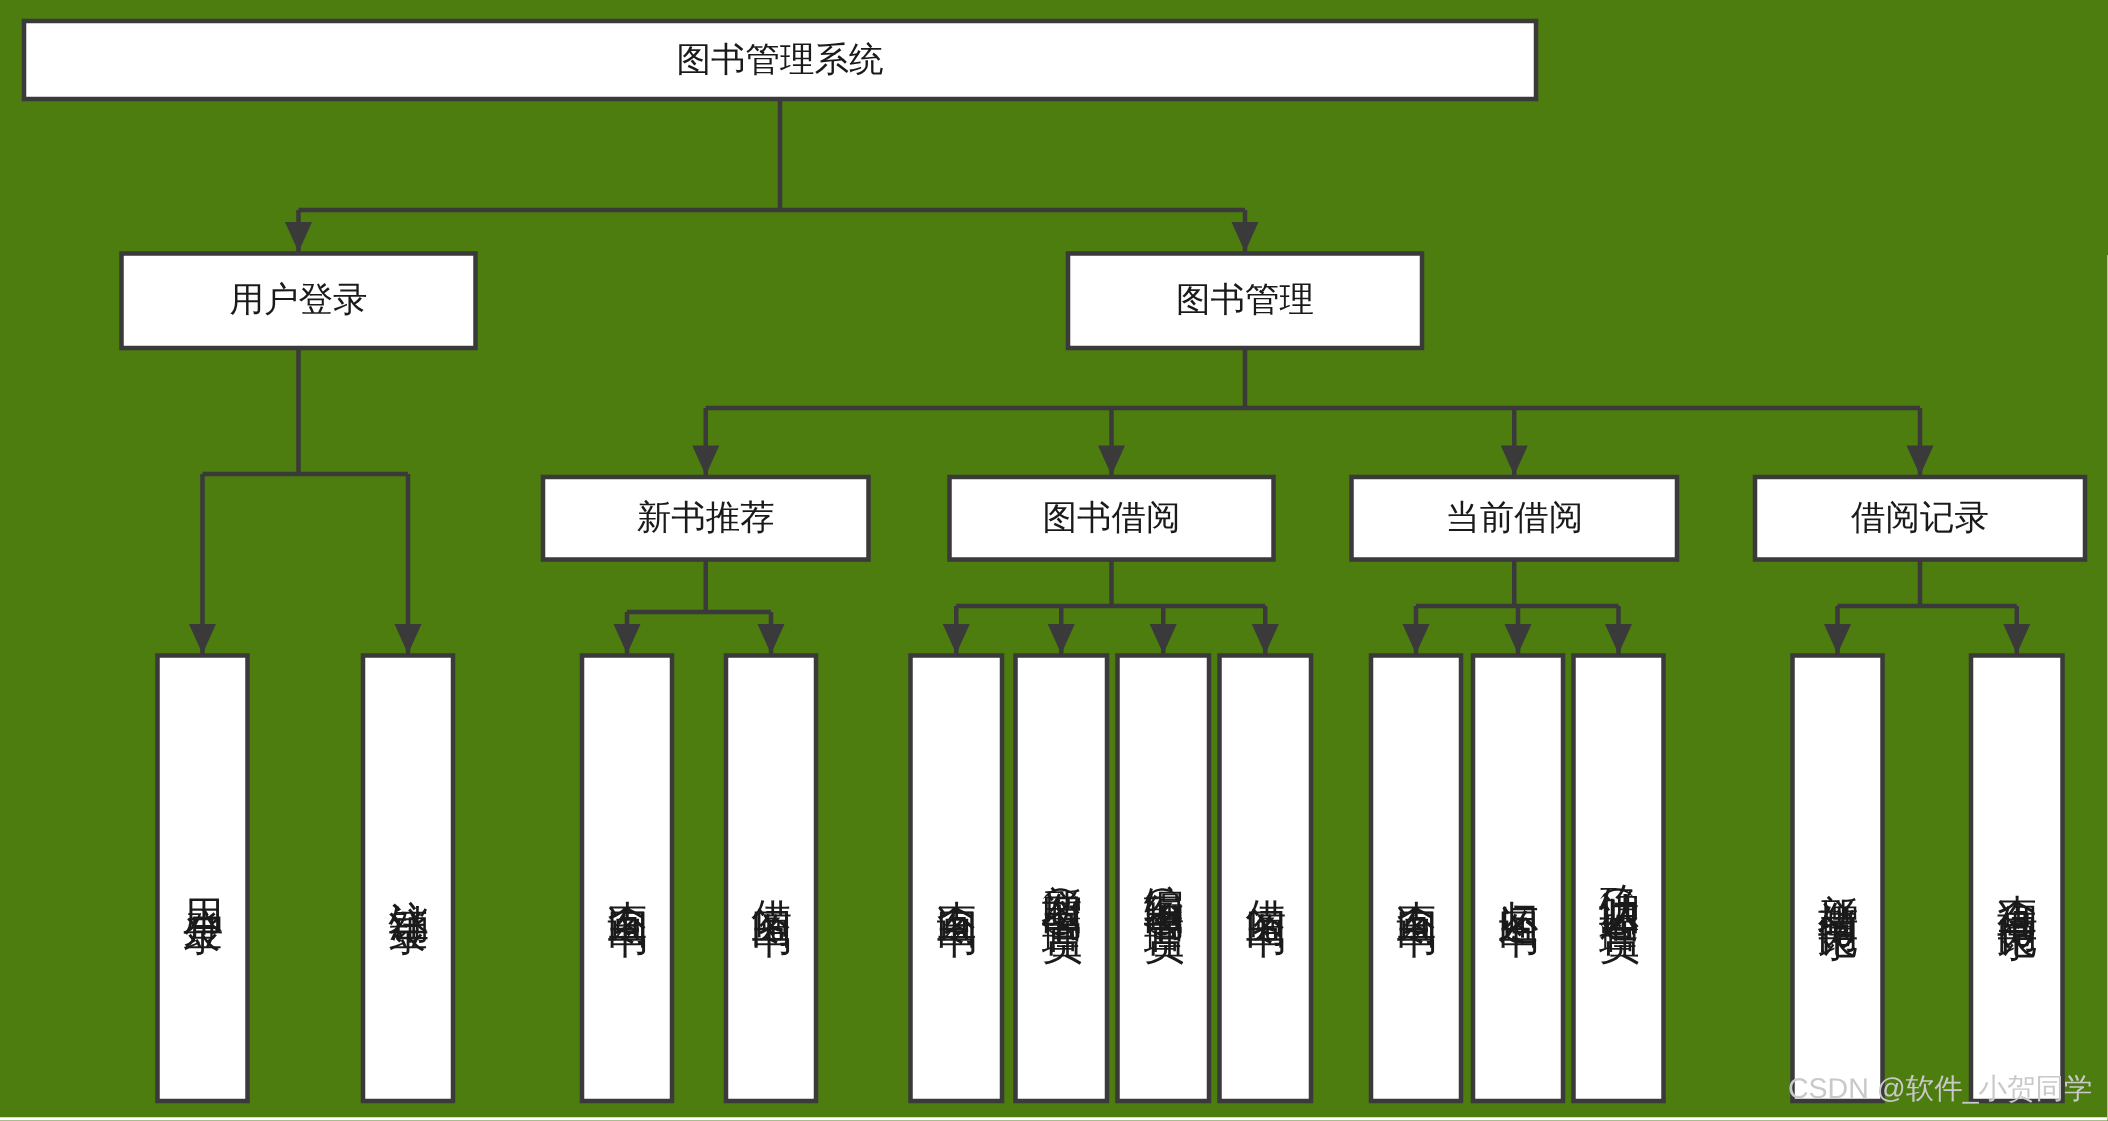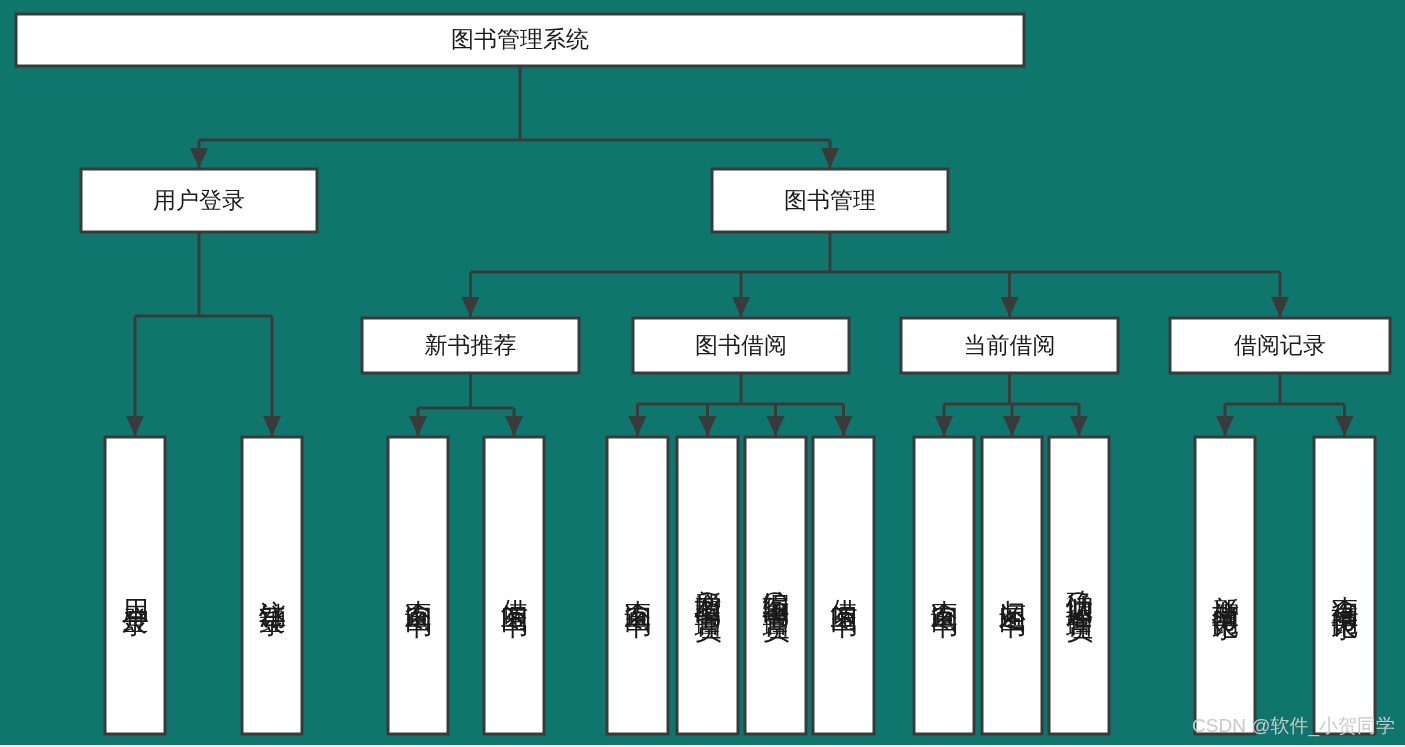--- a/index.html
+++ b/index.html
@@ -7,21 +7,21 @@
     padding: 0;
     background: #ffffff;
   }
   body {
     font-family: "Liberation Sans", "DejaVu Sans", sans-serif;
   }
   #stage {
     position: relative;
     width: 1405px;
     height: 745px;
-    background: #0f766e;
+    background: #4d7c0f;
     overflow: hidden;
   }
   #diagram-svg {
     position: absolute;
     left: 0;
     top: 0;
     width: 1405px;
     height: 747px;
   }
   .node-box {

